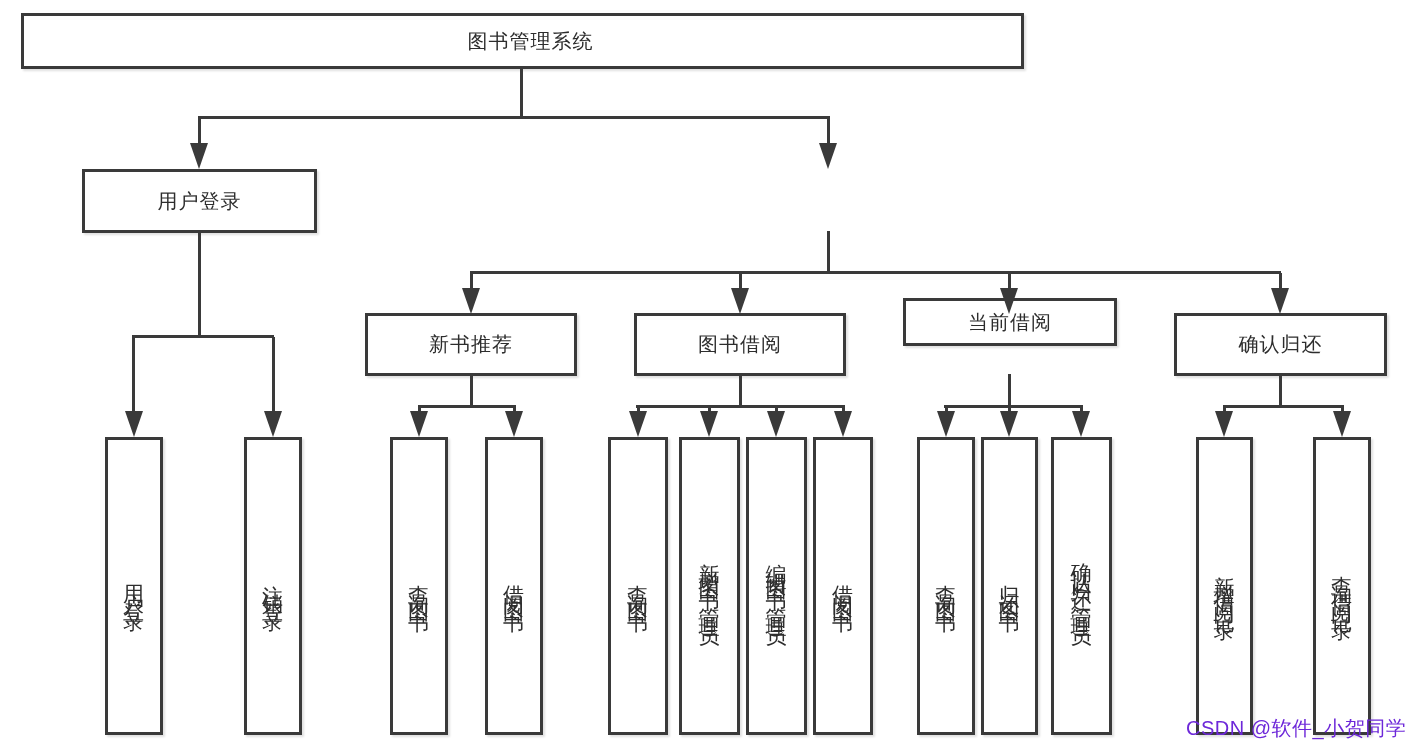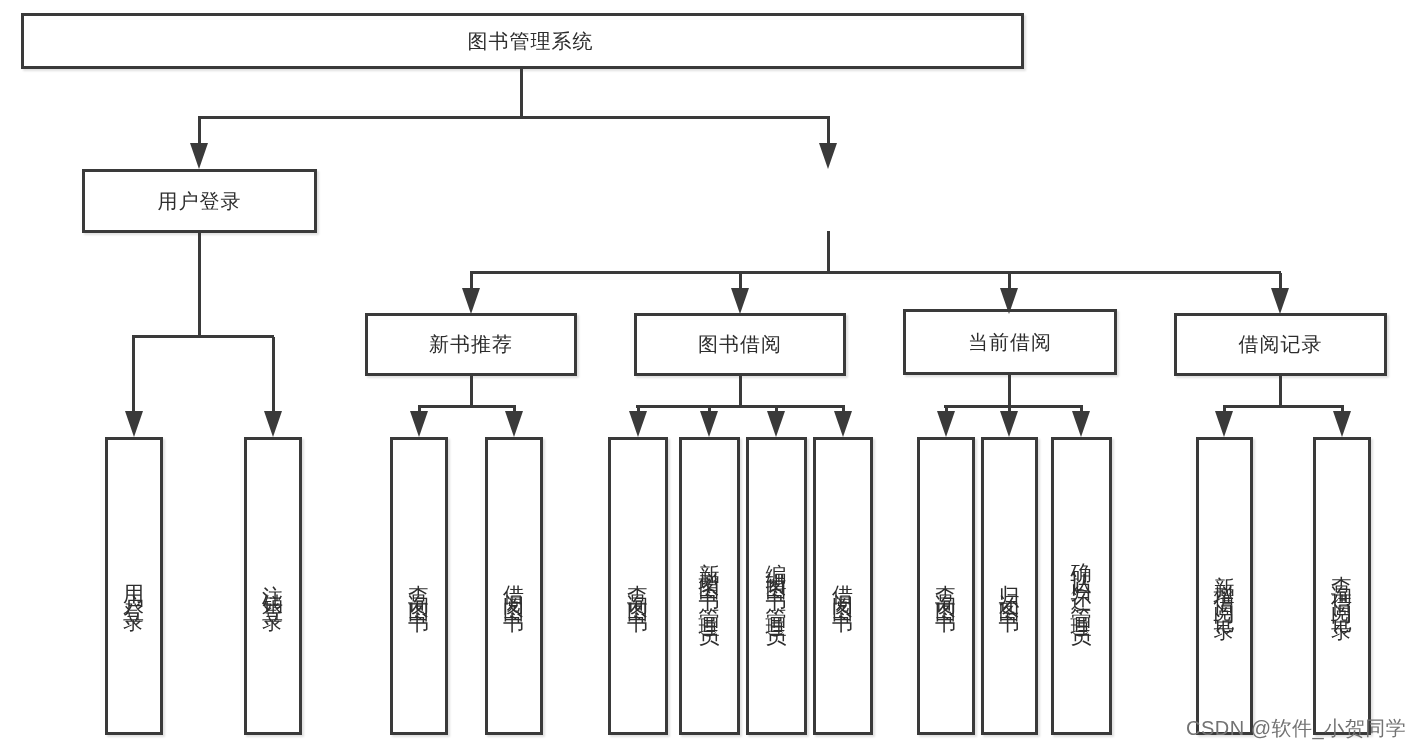--- a/index.html
+++ b/index.html
@@ -41,39 +41,39 @@
     width: 0; height: 0;
     border-left: 9px solid transparent;
     border-right: 9px solid transparent;
     border-top: 26px solid #3a3a3a;
   }
   #watermark {
     position: absolute;
     left: 1186px;
     top: 715px;
     font-size: 20px;
-    color: #737373;
+    color: #6d28d9;
     letter-spacing: 0.5px;
     white-space: nowrap;
     z-index: 5;
   }
 </style>
 </head>
 <body>
 
 <div id="canvas">
 
   <div class="box hbox" style="left:21px; top:13px; width:1003px; height:56px;padding-left:16px;">图书管理系统</div>
 
   <div class="box hbox" style="left:82px; top:169px; width:235px; height:64px;">用户登录</div>
 
   <div class="box hbox" style="left:365px; top:313px; width:212px; height:63px;">新书推荐</div>
   <div class="box hbox" style="left:634px; top:313px; width:212px; height:63px;">图书借阅</div>
-  <div class="box hbox" style="left:903px; top:309px; width:214px; height:66px;">当前借阅</div>
-  <div class="box hbox" style="left:1174px; top:313px; width:213px; height:63px;">借阅记录</div>
+  <div class="box hbox" style="left:903px; top:298px; width:214px; height:48px;">当前借阅</div>
+  <div class="box hbox" style="left:1174px; top:313px; width:213px; height:63px;">确认归还</div>
 
   <div class="box vbox" style="left:105px; width:58px;">用户登录</div>
   <div class="box vbox" style="left:244px; width:58px;">注销登录</div>
 
   <div class="box vbox" style="left:390px; width:58px;">查询图书</div>
   <div class="box vbox" style="left:485px; width:58px;">借阅图书</div>
 
   <div class="box vbox" style="left:608px; width:60px;">查询图书</div>
   <div class="box vbox" style="left:679px; width:61px;">新增图书（管理员）</div>
   <div class="box vbox" style="left:746px; width:61px;">编辑图书（管理员）</div>

